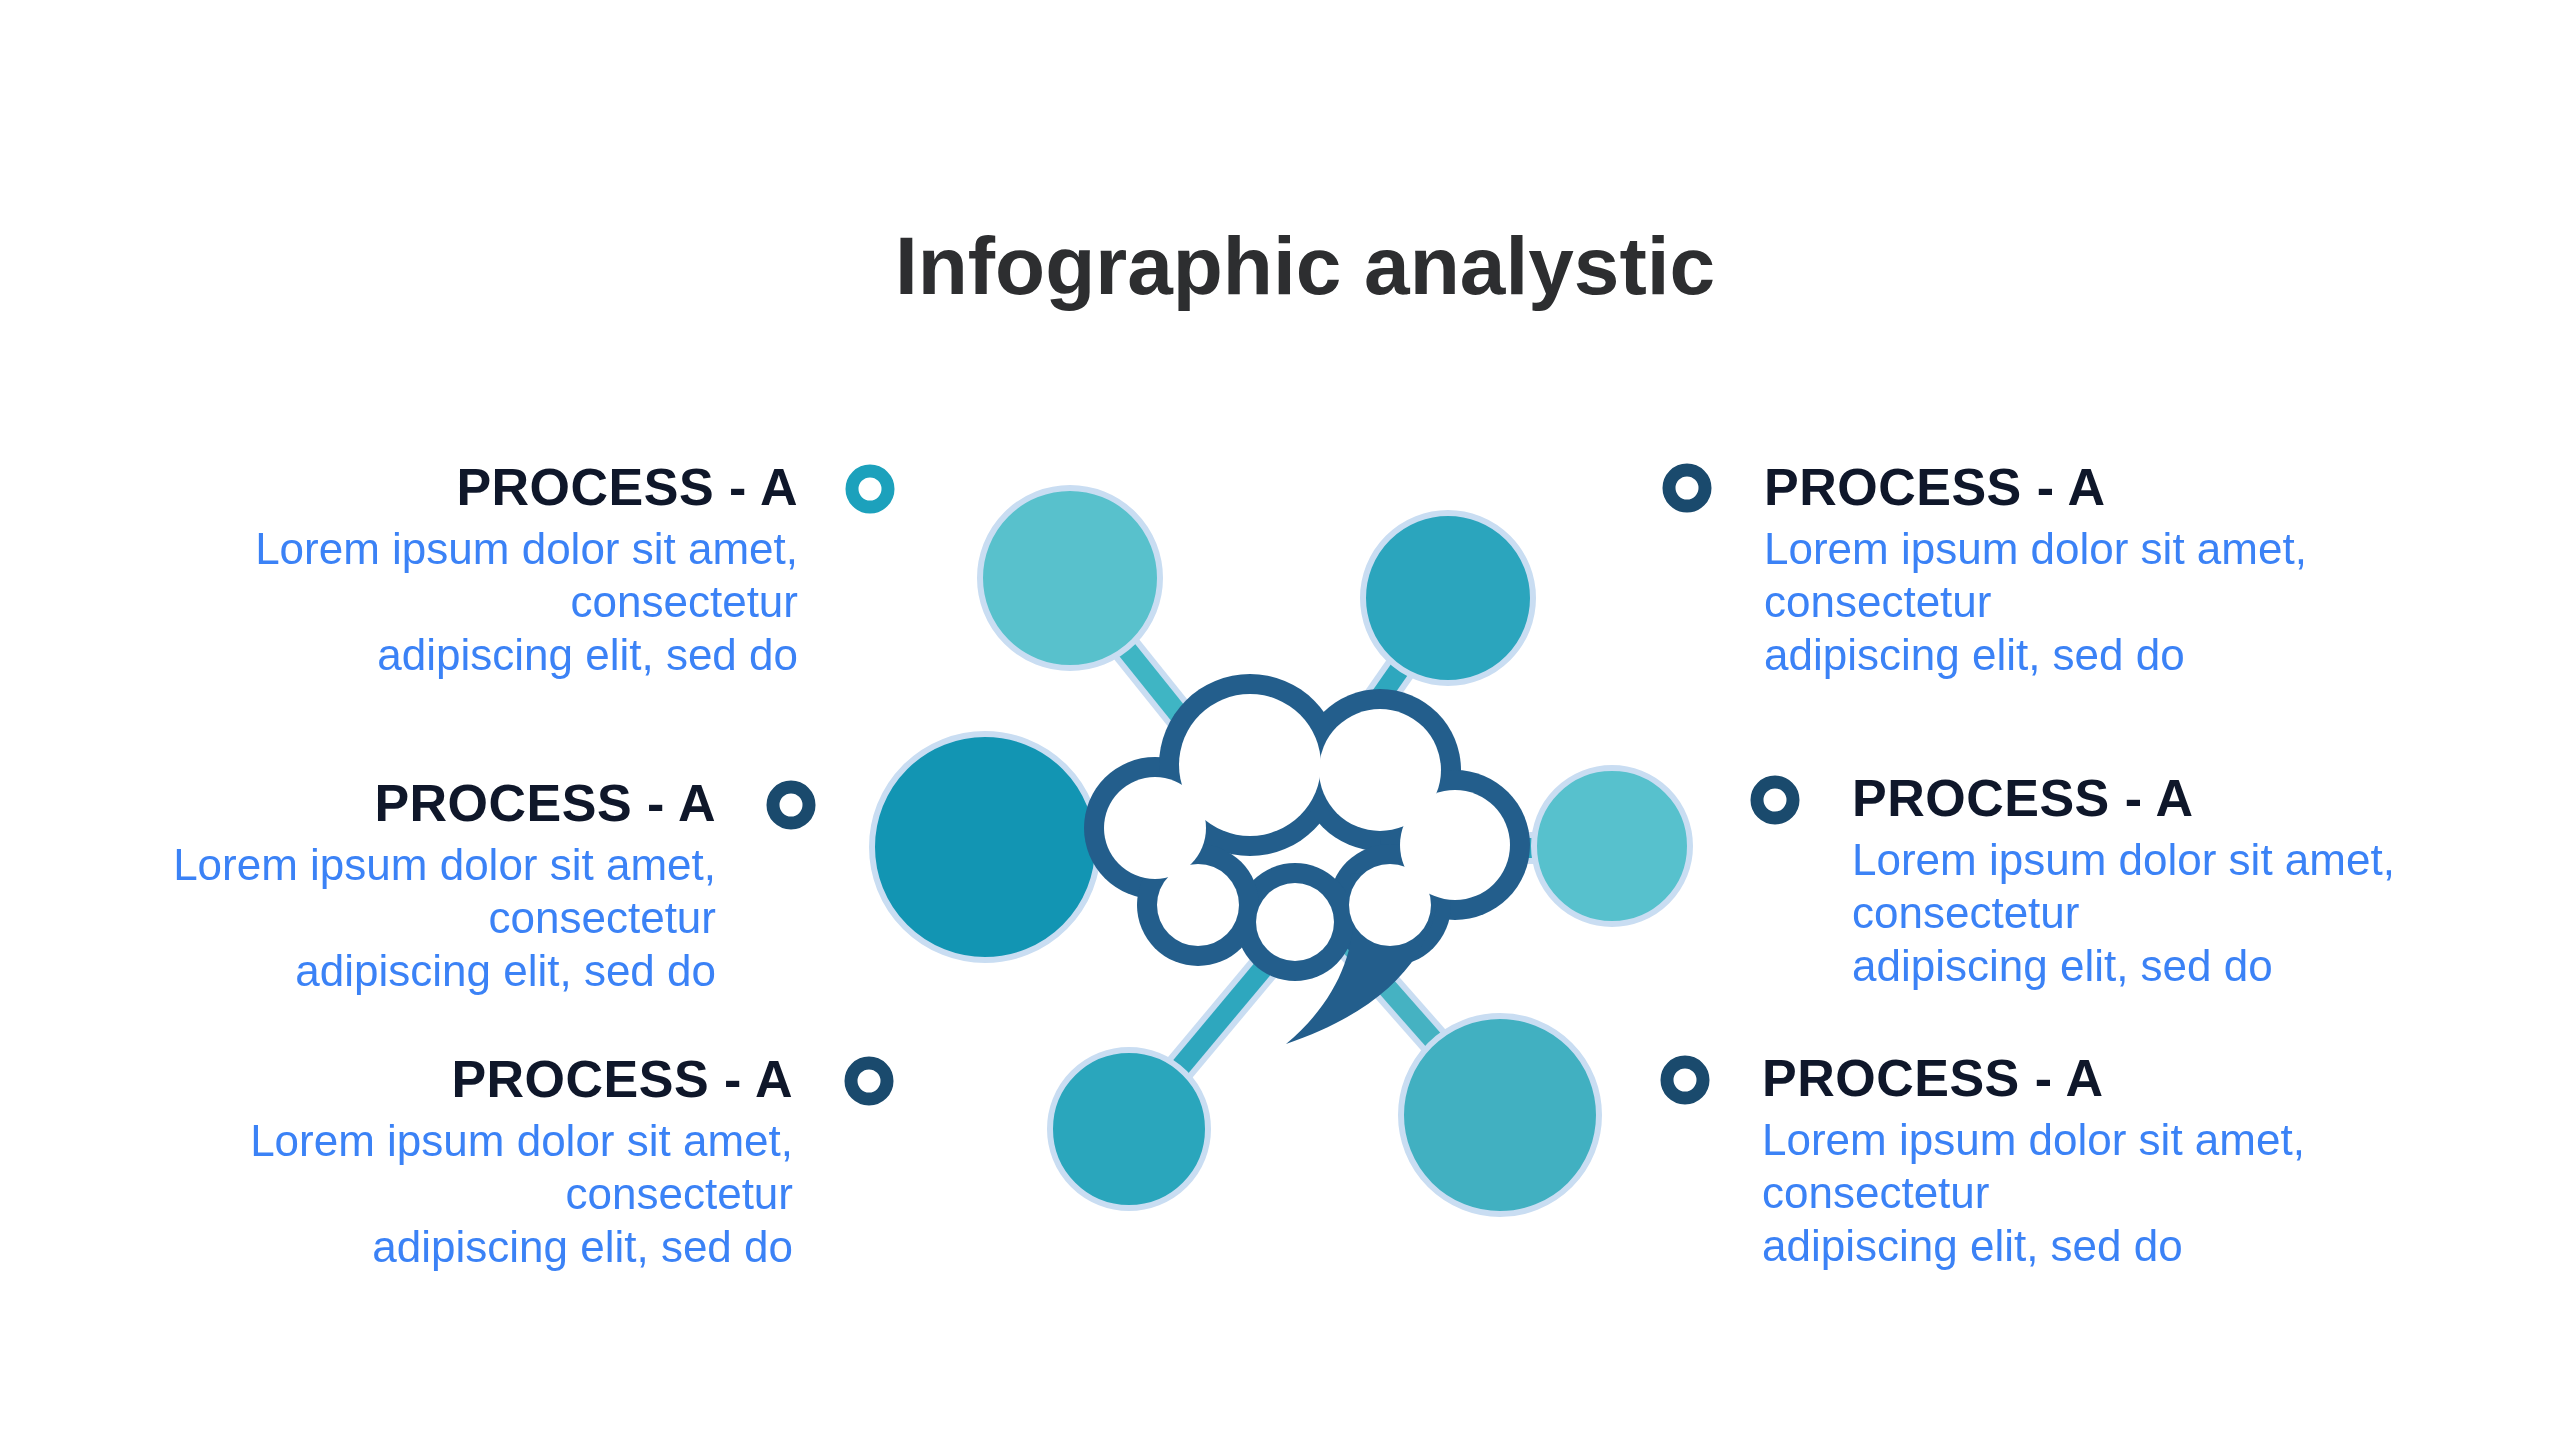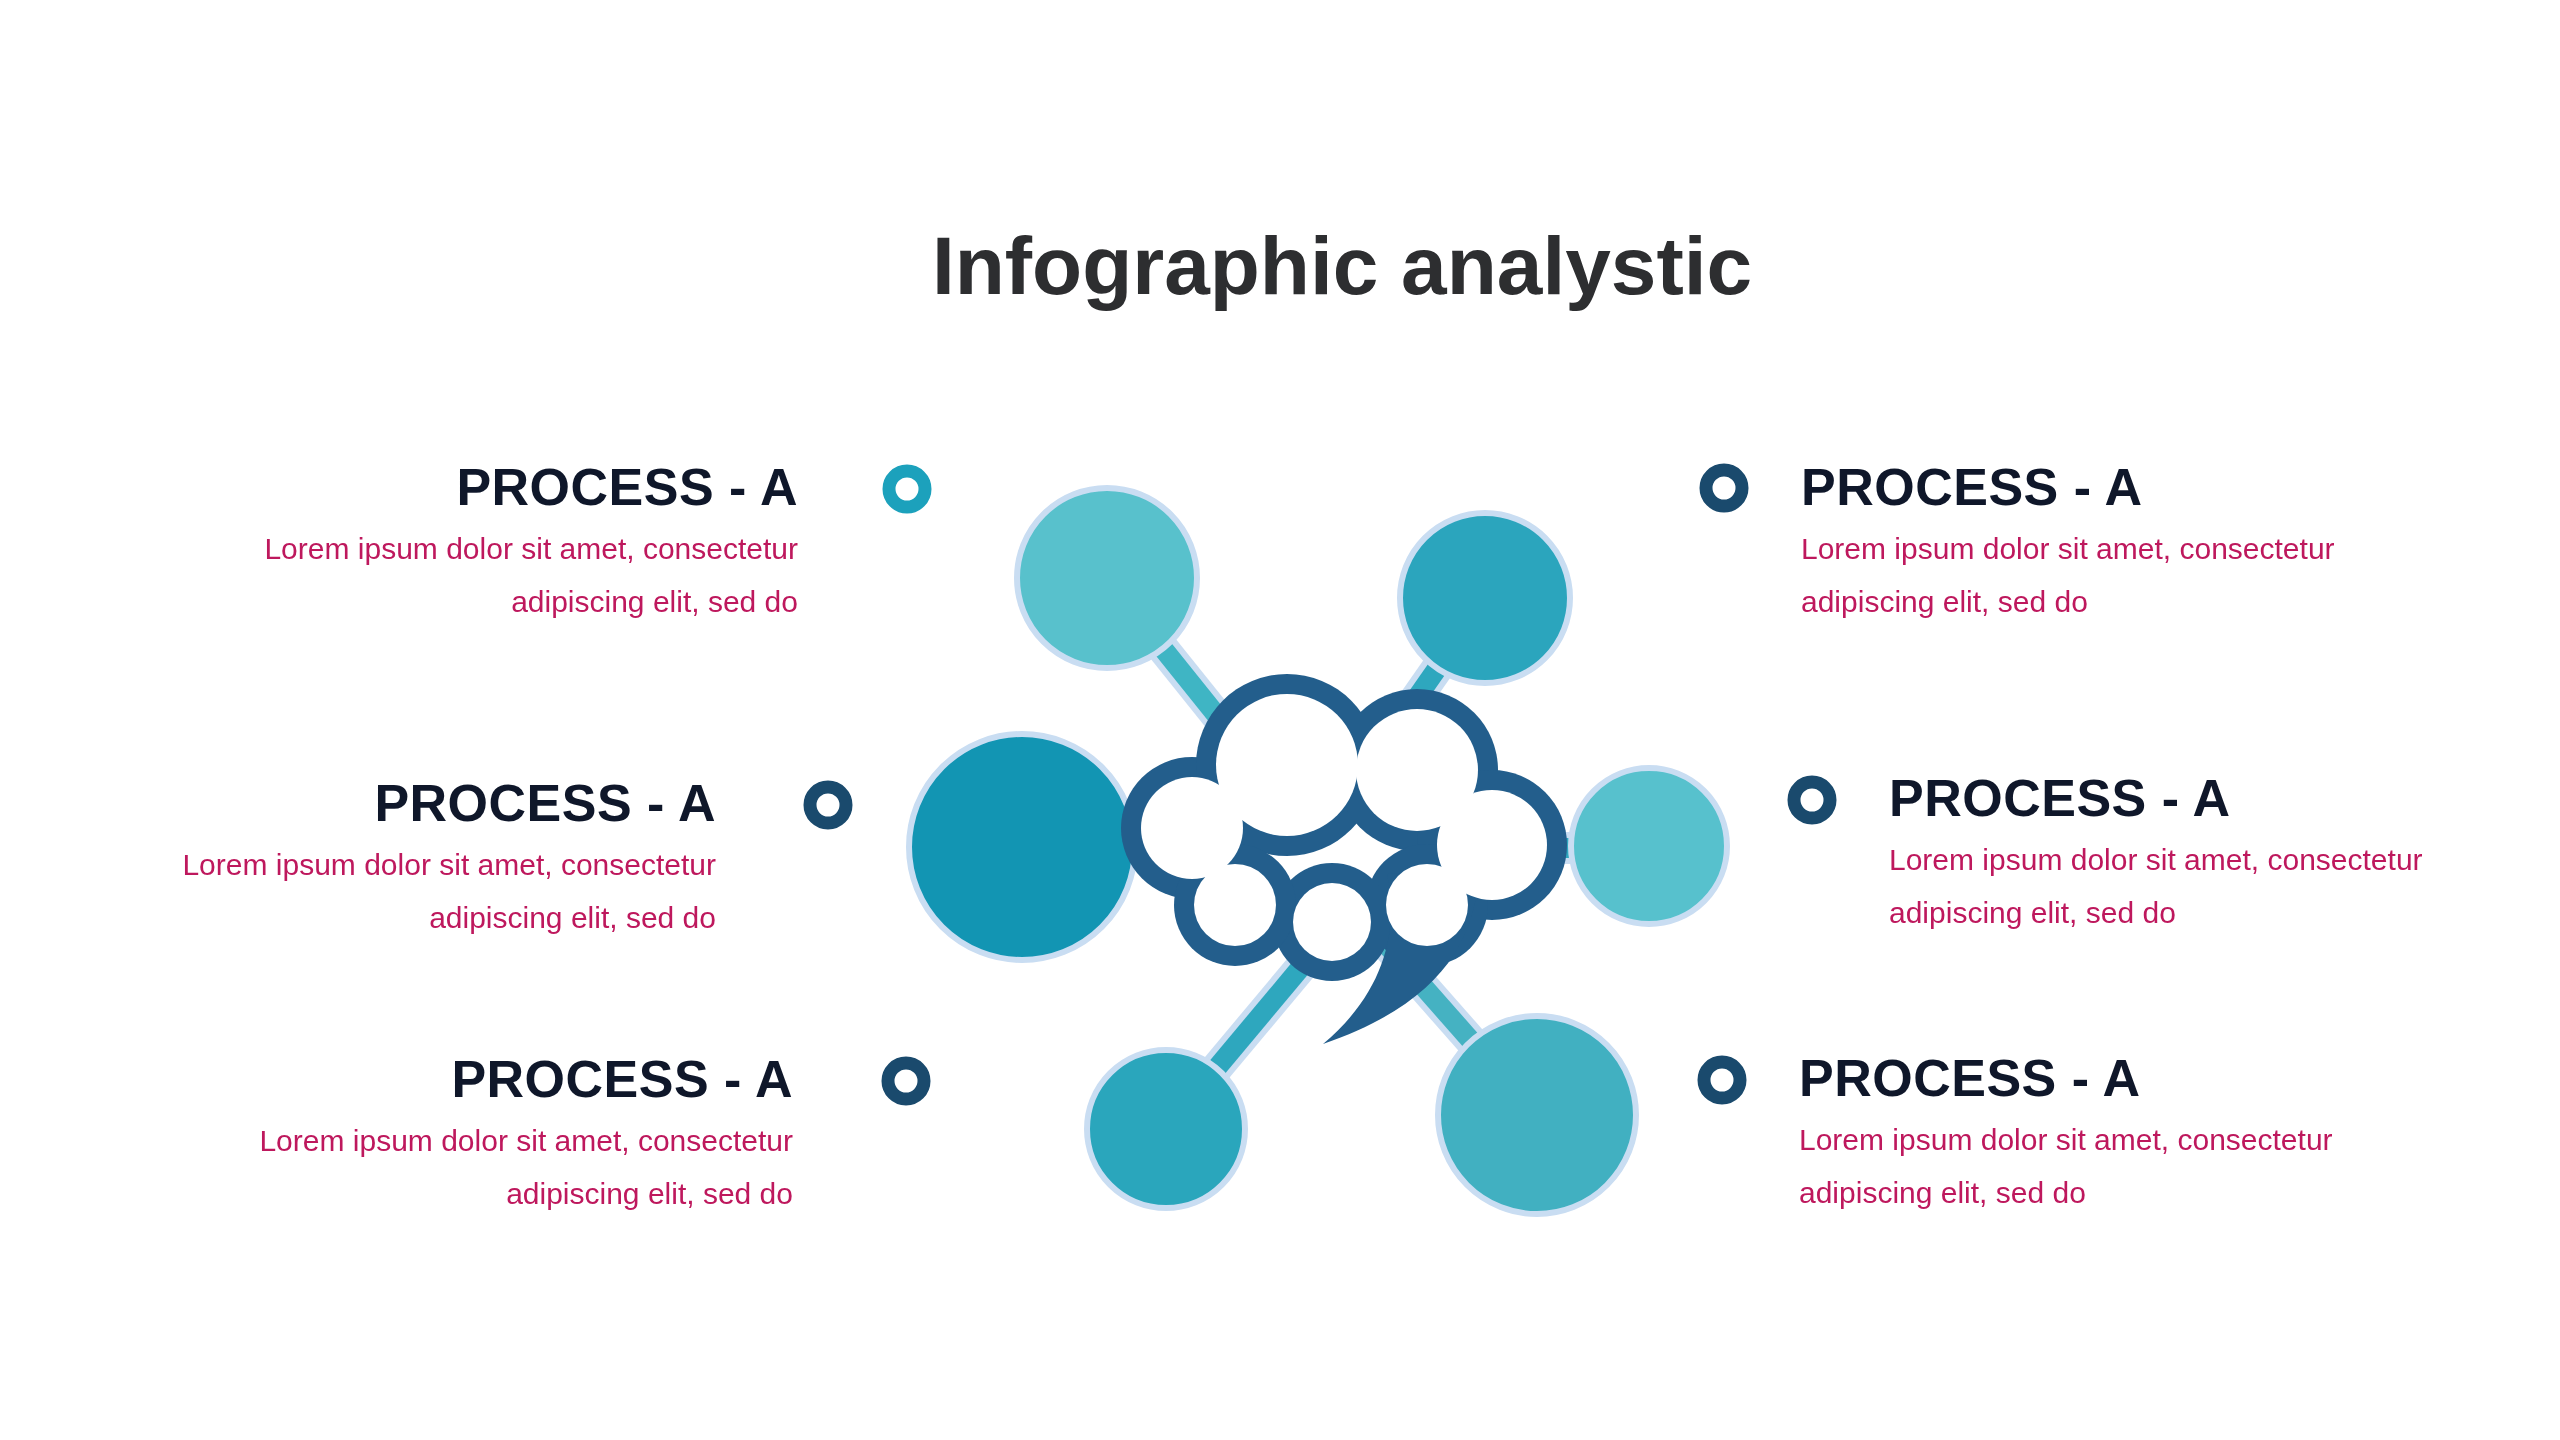--- a/index.html
+++ b/index.html
@@ -1,37 +1,37 @@
 <!DOCTYPE html>
 <html><head>
 <meta charset="utf-8">
 <style>
   * { margin:0; padding:0; box-sizing:border-box; }
   html,body { background:#ffffff; }
   body {
     width:2560px; height:1440px; position:relative; overflow:hidden;
     font-family:"Liberation Sans", sans-serif;
   }
-  .slide { position:absolute; inset:0; background:#ffffff;margin-left:37px; }
+  .slide { position:absolute; inset:0; background:#ffffff; }
 
   .title {
     position:absolute; left:25px; top:218px; width:2560px;
     text-align:center; font-size:82px; font-weight:700;
     letter-spacing:0px; color:#2d2e30; line-height:96px;
   }
 
   .block { position:absolute; width:700px; }
   .block.left  { text-align:right; }
   .block.right { text-align:left; }
   .block .heading {
     font-size:52px; font-weight:700; color:#0f172a;
     line-height:58px; letter-spacing:0.5px;
   }
   .block .line {
-    font-size:30px; color:#be185d; line-height:53px; font-weight:400;
+    font-size:44px; color:#3b82f6; line-height:53px; font-weight:400;
   }
   .block .line.first { margin-top:6px; }
 
   .ring { position:absolute; width:50px; height:50px; }
 
   .center-graphic { position:absolute; left:860px; top:480px; width:840px; height:745px; }
 </style>
 </head>
 <body>
 

